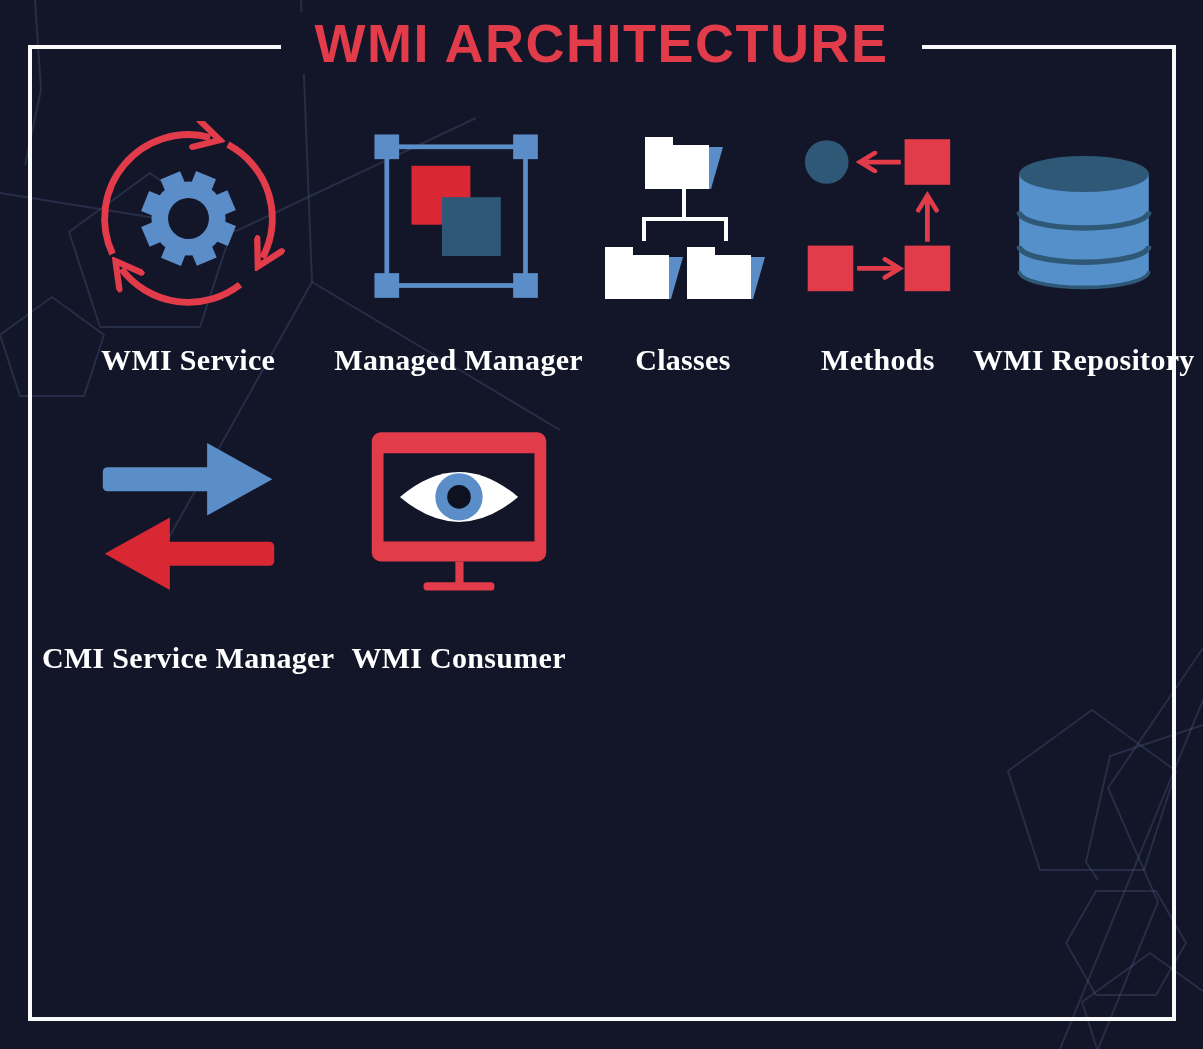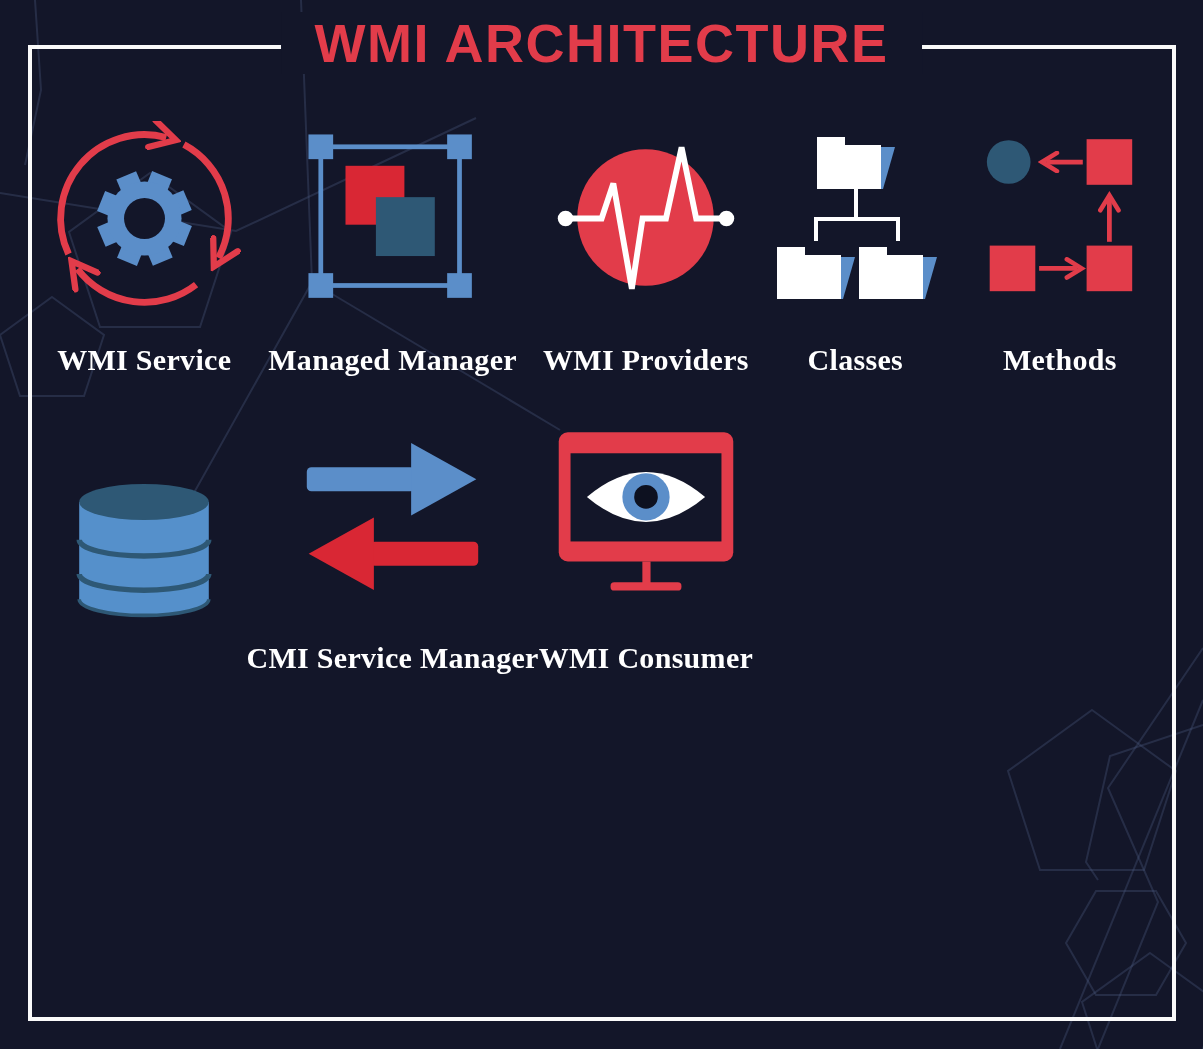--- a/index.html
+++ b/index.html
@@ -97,31 +97,20 @@
             <rect x="11" y="157" width="26" height="26"></rect>
             <rect x="157" y="157" width="26" height="26"></rect>
           </g>
           <rect x="50" y="44" width="62" height="62" fill="var(--red_deep)"></rect>
           <rect x="82" y="77" width="62" height="62" fill="var(--teal)"></rect>
         </svg>
       </div>
       <div class="label">Managed Manager</div>
     </div>
 
-    <div class="cell">
-      <div class="icon-wrap">
-        <svg width="195" height="195" viewBox="0 0 200 200">
-          <circle cx="100" cy="99" r="70" fill="var(--red)"></circle>
-          <polyline points="18,100 55,100 67,64 86,172 97,100 121,100 137,27 152,100 183,100" fill="none" stroke="var(--white)" stroke-width="6"></polyline>
-          <circle cx="18" cy="100" r="8" fill="var(--white)"></circle>
-          <circle cx="183" cy="100" r="8" fill="var(--white)"></circle>
-        </svg>
-      </div>
-      <div class="label">WMI Providers</div>
-    </div>
 
     <div class="cell">
       <div class="icon-wrap">
         <svg width="200" height="200" viewBox="0 0 200 200">
           <g fill="none" stroke="var(--white)" stroke-width="4">
             <path d="M101,70 V100"></path>
             <path d="M61,122 V100 H143 V122"></path>
           </g>
           <g transform="translate(62,18)">
             <path d="M38,10 H78 L66,52 H38 Z" fill="var(--blue)"></path>
@@ -165,20 +154,21 @@
     <div class="cell">
       <div class="icon-wrap">
         <svg width="180" height="180" viewBox="0 0 200 200">
           <path d="M28,50 L28,158 A72 18 0 0 0 172,158 L172,50 Z" fill="var(--db_light)"></path>
           <path d="M28,158 A72 18 0 0 0 172,158" fill="none" stroke="var(--teal)" stroke-width="4"></path>
           <path d="M28,92 A72 18 0 0 0 172,92" fill="none" stroke="var(--teal)" stroke-width="6"></path>
           <path d="M28,130 A72 18 0 0 0 172,130" fill="none" stroke="var(--teal)" stroke-width="6"></path>
           <ellipse cx="100" cy="50" rx="72" ry="20" fill="var(--teal)"></ellipse>
         </svg>
       </div>
+      <div class="label">WMI Repository</div>
     </div>
 
     <div class="cell">
       <div class="icon-wrap">
         <svg width="205" height="177" viewBox="0 0 220 190">
           <g fill="var(--blue)">
             <rect x="18" y="42" width="116" height="26" rx="5"></rect>
             <polygon points="130,16 200,55 130,94"></polygon>
           </g>
           <g fill="var(--red_deep)">

